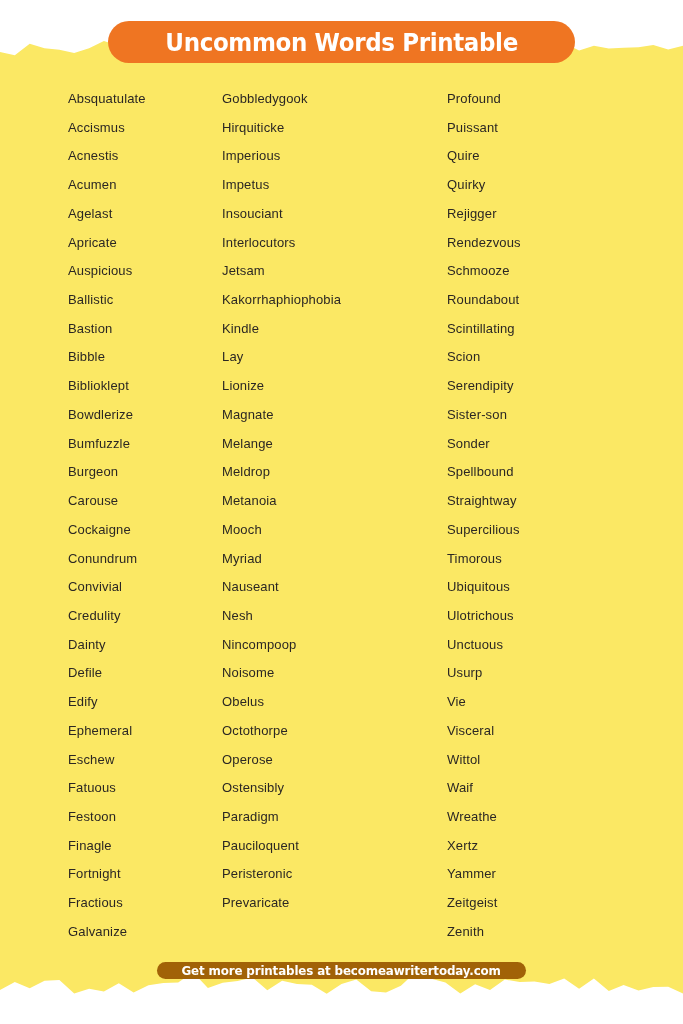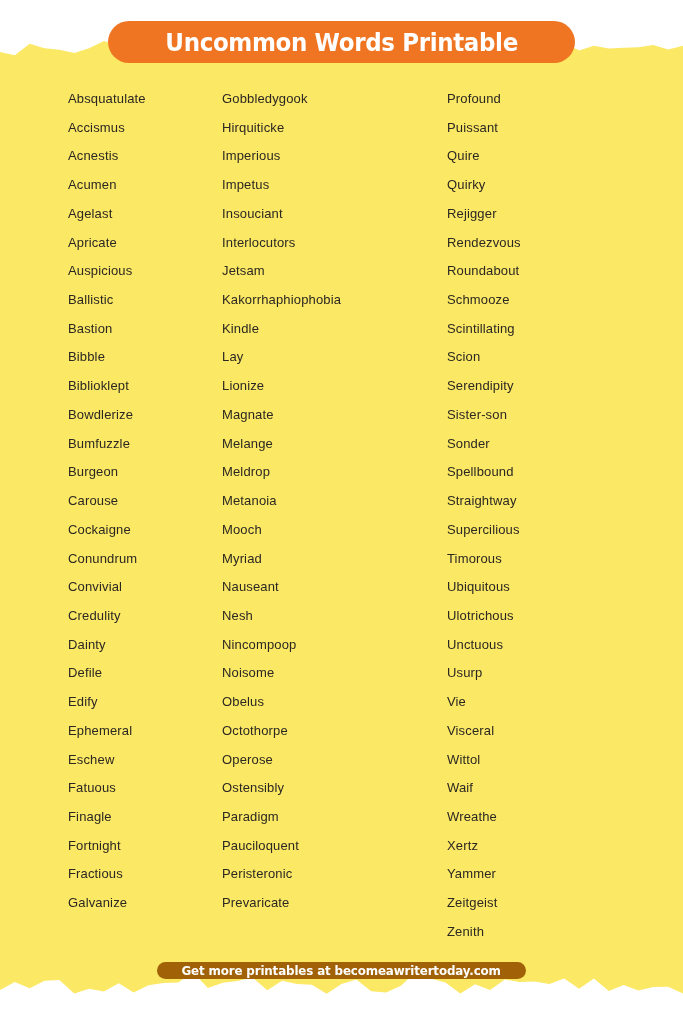--- a/index.html
+++ b/index.html
@@ -148,20 +148,21 @@
           <div class="word-item">Cockaigne</div>
           <div class="word-item">Conundrum</div>
           <div class="word-item">Convivial</div>
           <div class="word-item">Credulity</div>
           <div class="word-item">Dainty</div>
           <div class="word-item">Defile</div>
           <div class="word-item">Edify</div>
           <div class="word-item">Ephemeral</div>
           <div class="word-item">Eschew</div>
           <div class="word-item">Fatuous</div>
+          <div class="word-item">Festoon</div>
           <div class="word-item">Finagle</div>
           <div class="word-item">Fortnight</div>
           <div class="word-item">Fractious</div>
           <div class="word-item">Galvanize</div>
         </div>
       <div class="word-col" id="col-1">
           <div class="word-item">Gobbledygook</div>
           <div class="word-item">Hirquiticke</div>
           <div class="word-item">Imperious</div>
           <div class="word-item">Impetus</div>
@@ -191,22 +192,22 @@
           <div class="word-item">Peristeronic</div>
           <div class="word-item">Prevaricate</div>
         </div>
       <div class="word-col" id="col-2">
           <div class="word-item">Profound</div>
           <div class="word-item">Puissant</div>
           <div class="word-item">Quire</div>
           <div class="word-item">Quirky</div>
           <div class="word-item">Rejigger</div>
           <div class="word-item">Rendezvous</div>
+          <div class="word-item">Schmooze</div>
           <div class="word-item">Roundabout</div>
-          <div class="word-item">Schmooze</div>
           <div class="word-item">Scintillating</div>
           <div class="word-item">Scion</div>
           <div class="word-item">Serendipity</div>
           <div class="word-item">Sister-son</div>
           <div class="word-item">Sonder</div>
           <div class="word-item">Spellbound</div>
           <div class="word-item">Straightway</div>
           <div class="word-item">Supercilious</div>
           <div class="word-item">Timorous</div>
           <div class="word-item">Ubiquitous</div>

